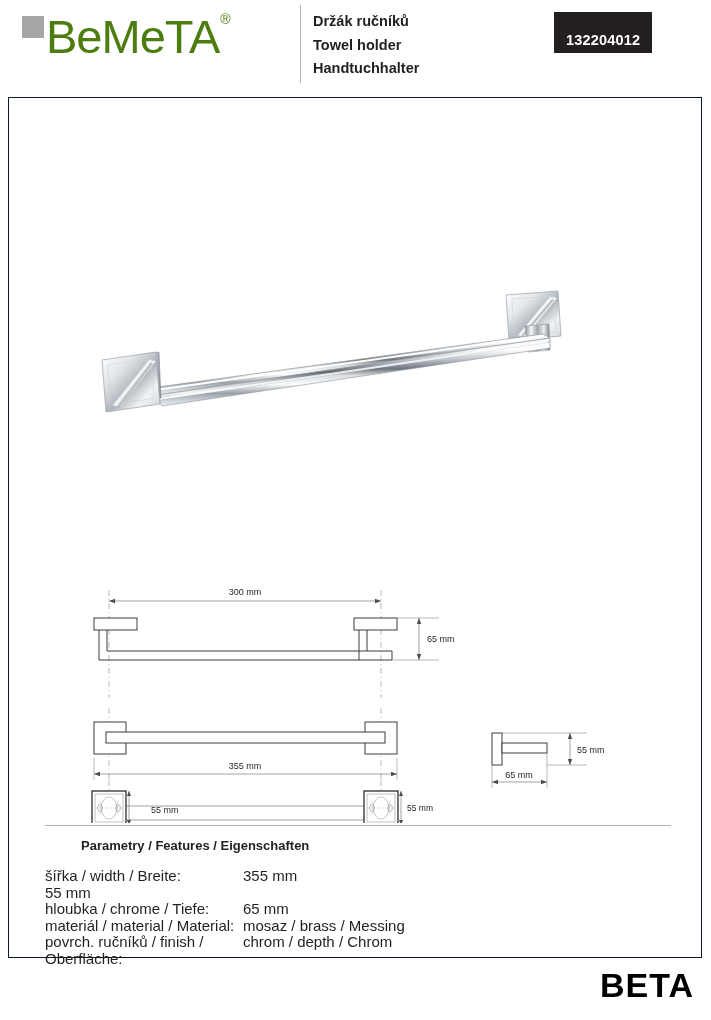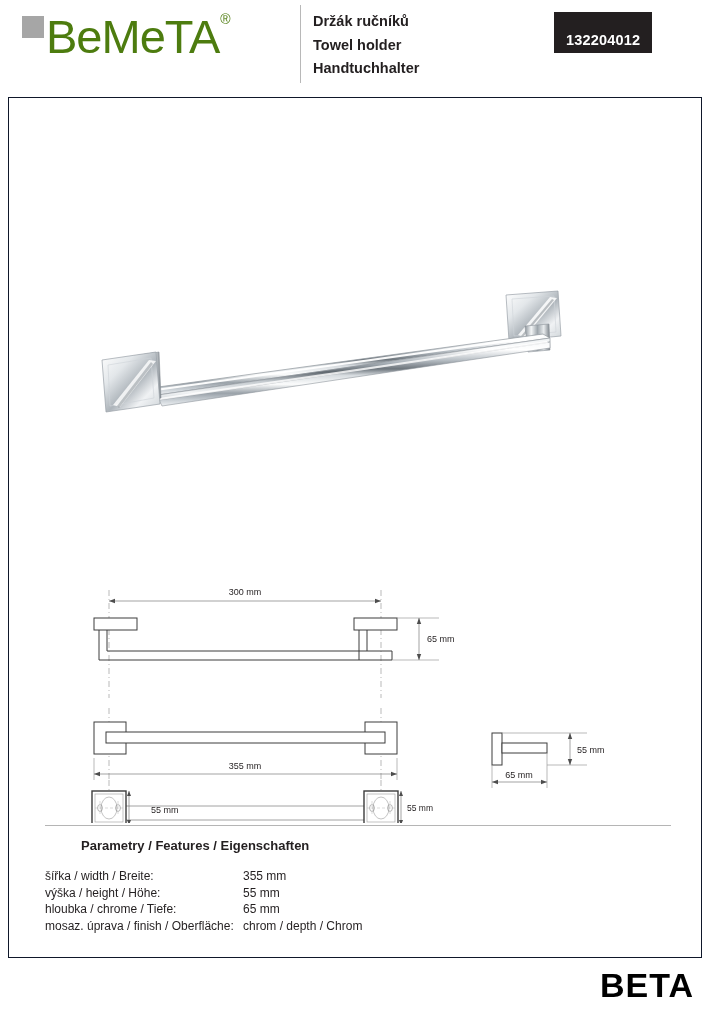--- a/index.html
+++ b/index.html
@@ -116,21 +116,21 @@
     position: absolute;
     left: 36px; top: 740px;
     font-size: 13px;
     font-weight: bold;
     color: #231f20;
     margin-left: 36px;
   }
   .spec-table {
     position: absolute;
     left: 36px; top: 770px;
-    font-size: 12px;
+    font-size: 15px;
     line-height: 16.5px;
     color: #231f20;
   }
   .spec-row {
     display: flex;
   }
   .spec-label { width: 198px; }
   .spec-value { }
 
   
@@ -394,27 +394,30 @@
 
   <div class="spec-sep"></div>
   <div class="spec-title">Parametry / Features / Eigenschaften</div>
 
   <div class="spec-table">
     <div class="spec-row">
       <div class="spec-label">šířka / width / Breite:</div>
       <div class="spec-value">355 mm</div>
     </div>
     <div class="spec-row">
-      <div class="spec-label">výška / height / Höhe:</div>
       <div class="spec-value">55 mm</div>
     </div>
     <div class="spec-row">
       <div class="spec-label">hloubka / chrome / Tiefe:</div>
       <div class="spec-value">65 mm</div>
     </div>
     <div class="spec-row">
-      <div class="spec-label">mosaz. úprava / finish / Oberfläche:</div>
+      <div class="spec-label">materiál / material / Material:</div>
+      <div class="spec-value">mosaz / brass / Messing</div>
+    </div>
+    <div class="spec-row">
+      <div class="spec-label">povrch. ručníků / finish / Oberfläche:</div>
       <div class="spec-value">chrom / depth / Chrom</div>
     </div>
   </div>
 </div>
 
 <div class="footer-brand">BETA</div>
 
 </body></html>

